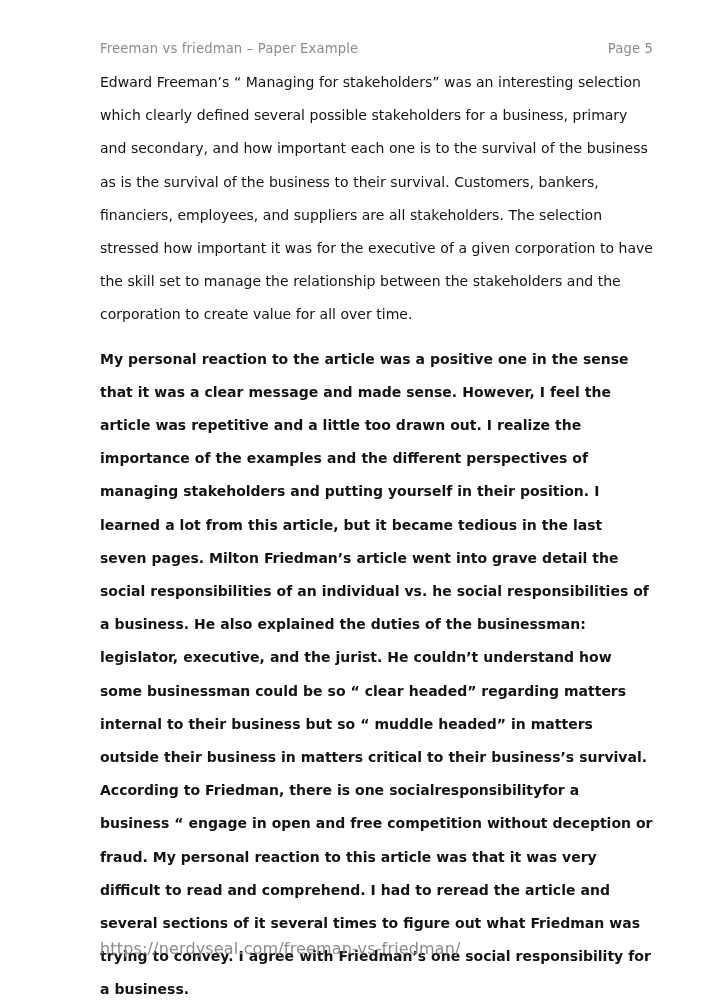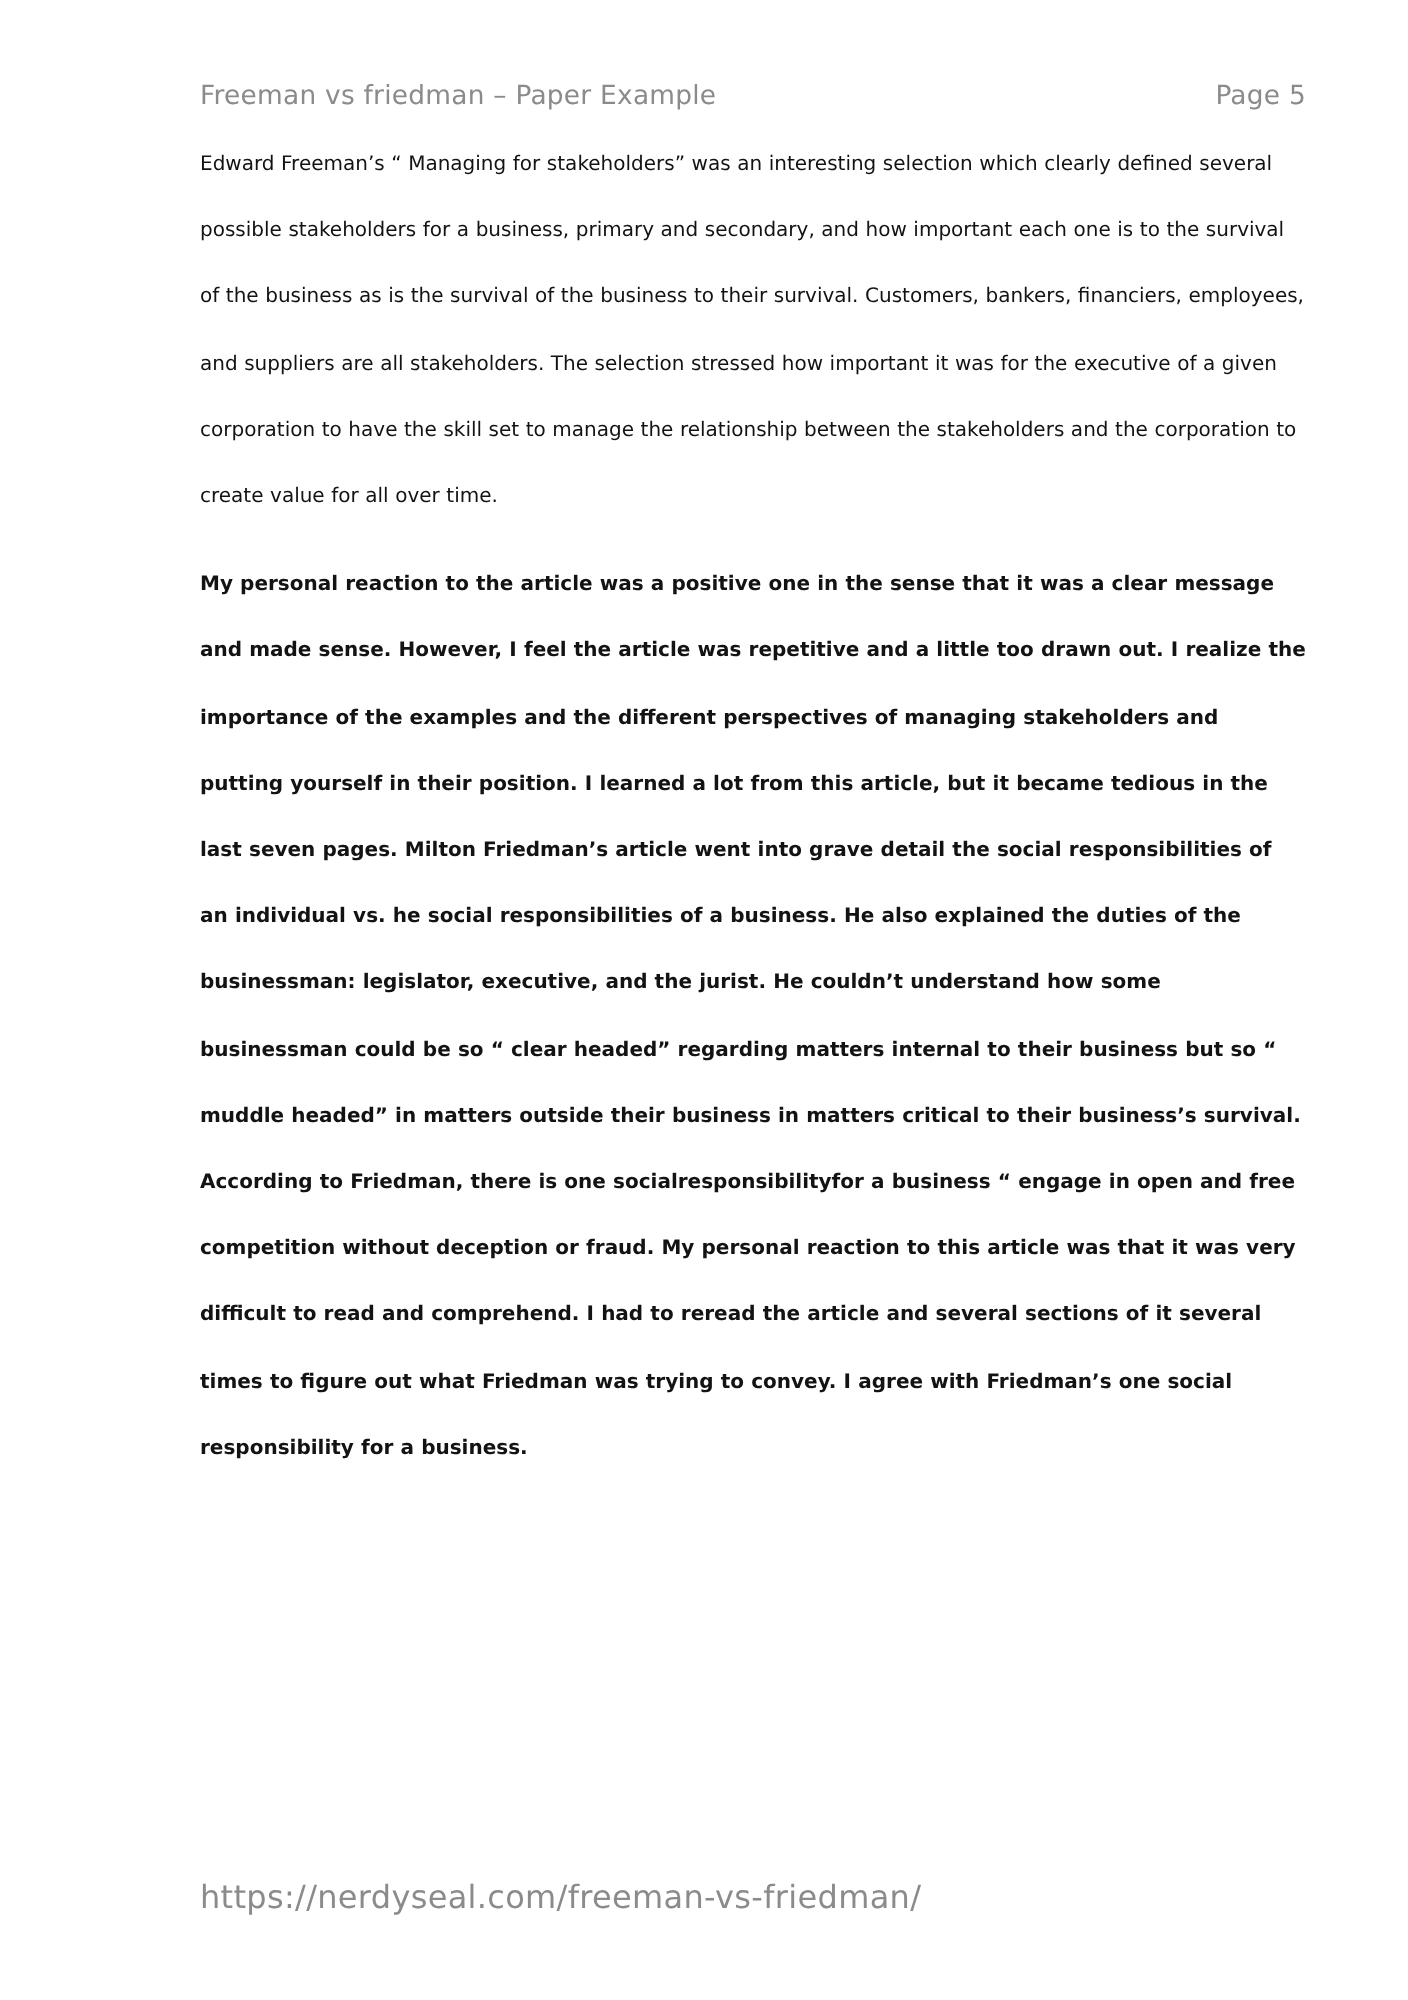--- a/index.html
+++ b/index.html
@@ -43,21 +43,21 @@
     text-align: right;
   }
   .doc-body {
     position: absolute;
     left: 100px;
     top: 66px;
     width: 553px;
   }
   .doc-body p {
     margin: 0 0 11px 0;
-    font-size: 10px;
+    font-size: 14px;
     line-height: 33.2px;
     color: #131313;
     text-align: left;
     word-spacing: 0.01em;
   }
   .doc-body p:last-child {
     margin-bottom: 0;
     font-weight: bold;
   }
   .doc-footer {

